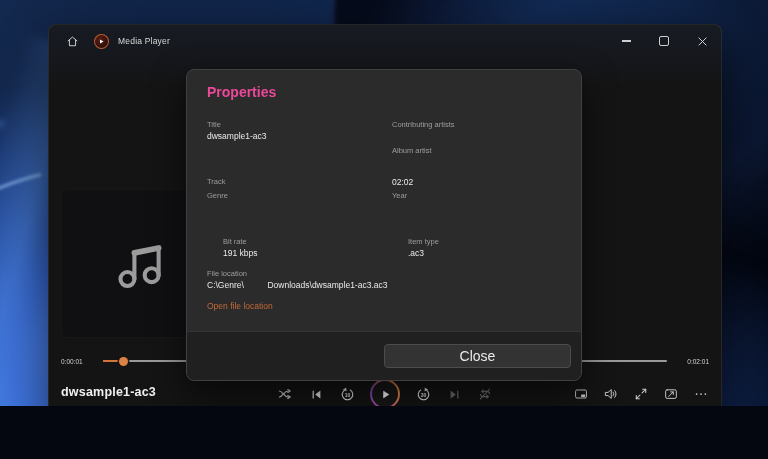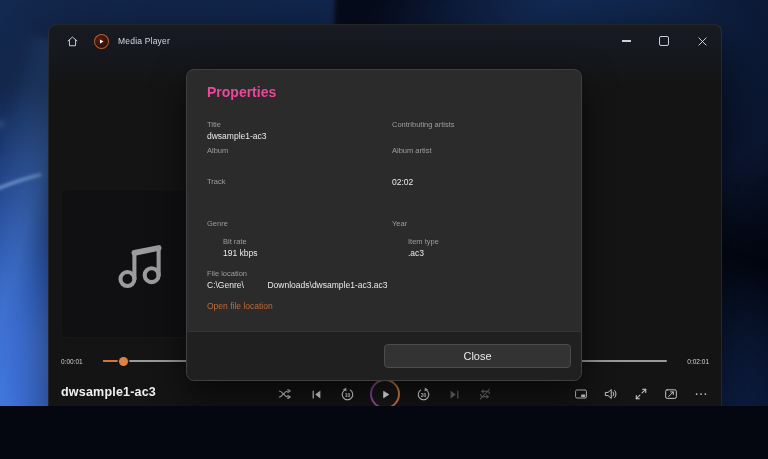--- a/index.html
+++ b/index.html
@@ -71,26 +71,26 @@
   .rightctl{position:absolute;right:12px;top:0;height:42px;display:flex;align-items:center;gap:14px;}
 
   
   .dialog{position:absolute;left:137px;top:44px;width:394px;height:310px;border-radius:8px;z-index:10;
     background:#2b2b2b;border:1px solid #404040;box-shadow:0 14px 34px rgba(0,0,0,.6);overflow:hidden;}
   .dlg-title{position:absolute;left:20px;top:14px;font-size:14px;font-weight:600;color:#ec4899;}
   .field{position:absolute;width:180px;}
   .field .label{font-size:7.5px;color:#9d9d9d;line-height:1.5;display:block;}
   .field .value{font-size:8.5px;color:#eaeaea;line-height:1.6;display:block;white-space:pre;}
   .c1{left:20px;} .c2{left:205px;}
-  .r1{top:37px;margin-top:12px;} .r2{top:75px;} .r3{top:106px;} .r4{top:148px;} .r5{top:166px;margin-left:16px;} .r6{top:198px;}
+  .r1{top:37px;margin-top:12px;} .r2{top:75px;} .r3{top:106px;} .r4{top:120px;} .r5{top:166px;margin-left:16px;} .r6{top:198px;}
   .filelink{position:absolute;left:20px;top:231px;font-size:8.5px;color:#c06a38;cursor:pointer;}
   .dlg-footer{position:absolute;left:0;right:0;bottom:0;height:48px;background:#202020;border-top:1px solid #353535;}
   .closebtn{position:absolute;left:50%;right:10px;top:12px;height:24px;box-sizing:border-box;
     background:#333333;border:1px solid #4c4c4c;border-radius:4px;
-    display:flex;align-items:center;justify-content:center;font-size:11px;color:#eaeaea;cursor:pointer;}
+    display:flex;align-items:center;justify-content:center;font-size:14px;color:#eaeaea;cursor:pointer;}
 
   svg{display:block;}
 </style>
 </head>
 <body>
 
 <div class="stage">
 
   <div class="wp"></div>
   <div class="wp-petal"></div>
@@ -270,24 +270,20 @@
       <div class="dlg-title">Properties</div>
 
       <div class="field c1 r1">
         <span class="label">Title</span>
         <span class="value">dwsample1-ac3</span>
       </div>
       <div class="field c2 r1">
         <span class="label">Contributing artists</span>
         <span class="value"></span>
       </div>
-      <div class="field c1 r2">
-        <span class="label">Album</span>
-        <span class="value"></span>
-      </div>
       <div class="field c2 r2">
         <span class="label">Album artist</span>
         <span class="value"></span>
       </div>
       <div class="field c1 r3">
         <span class="label">Track</span>
         <span class="value"></span>
       </div>
       <div class="field c2 r3">
         <span class="value">02:02</span>

